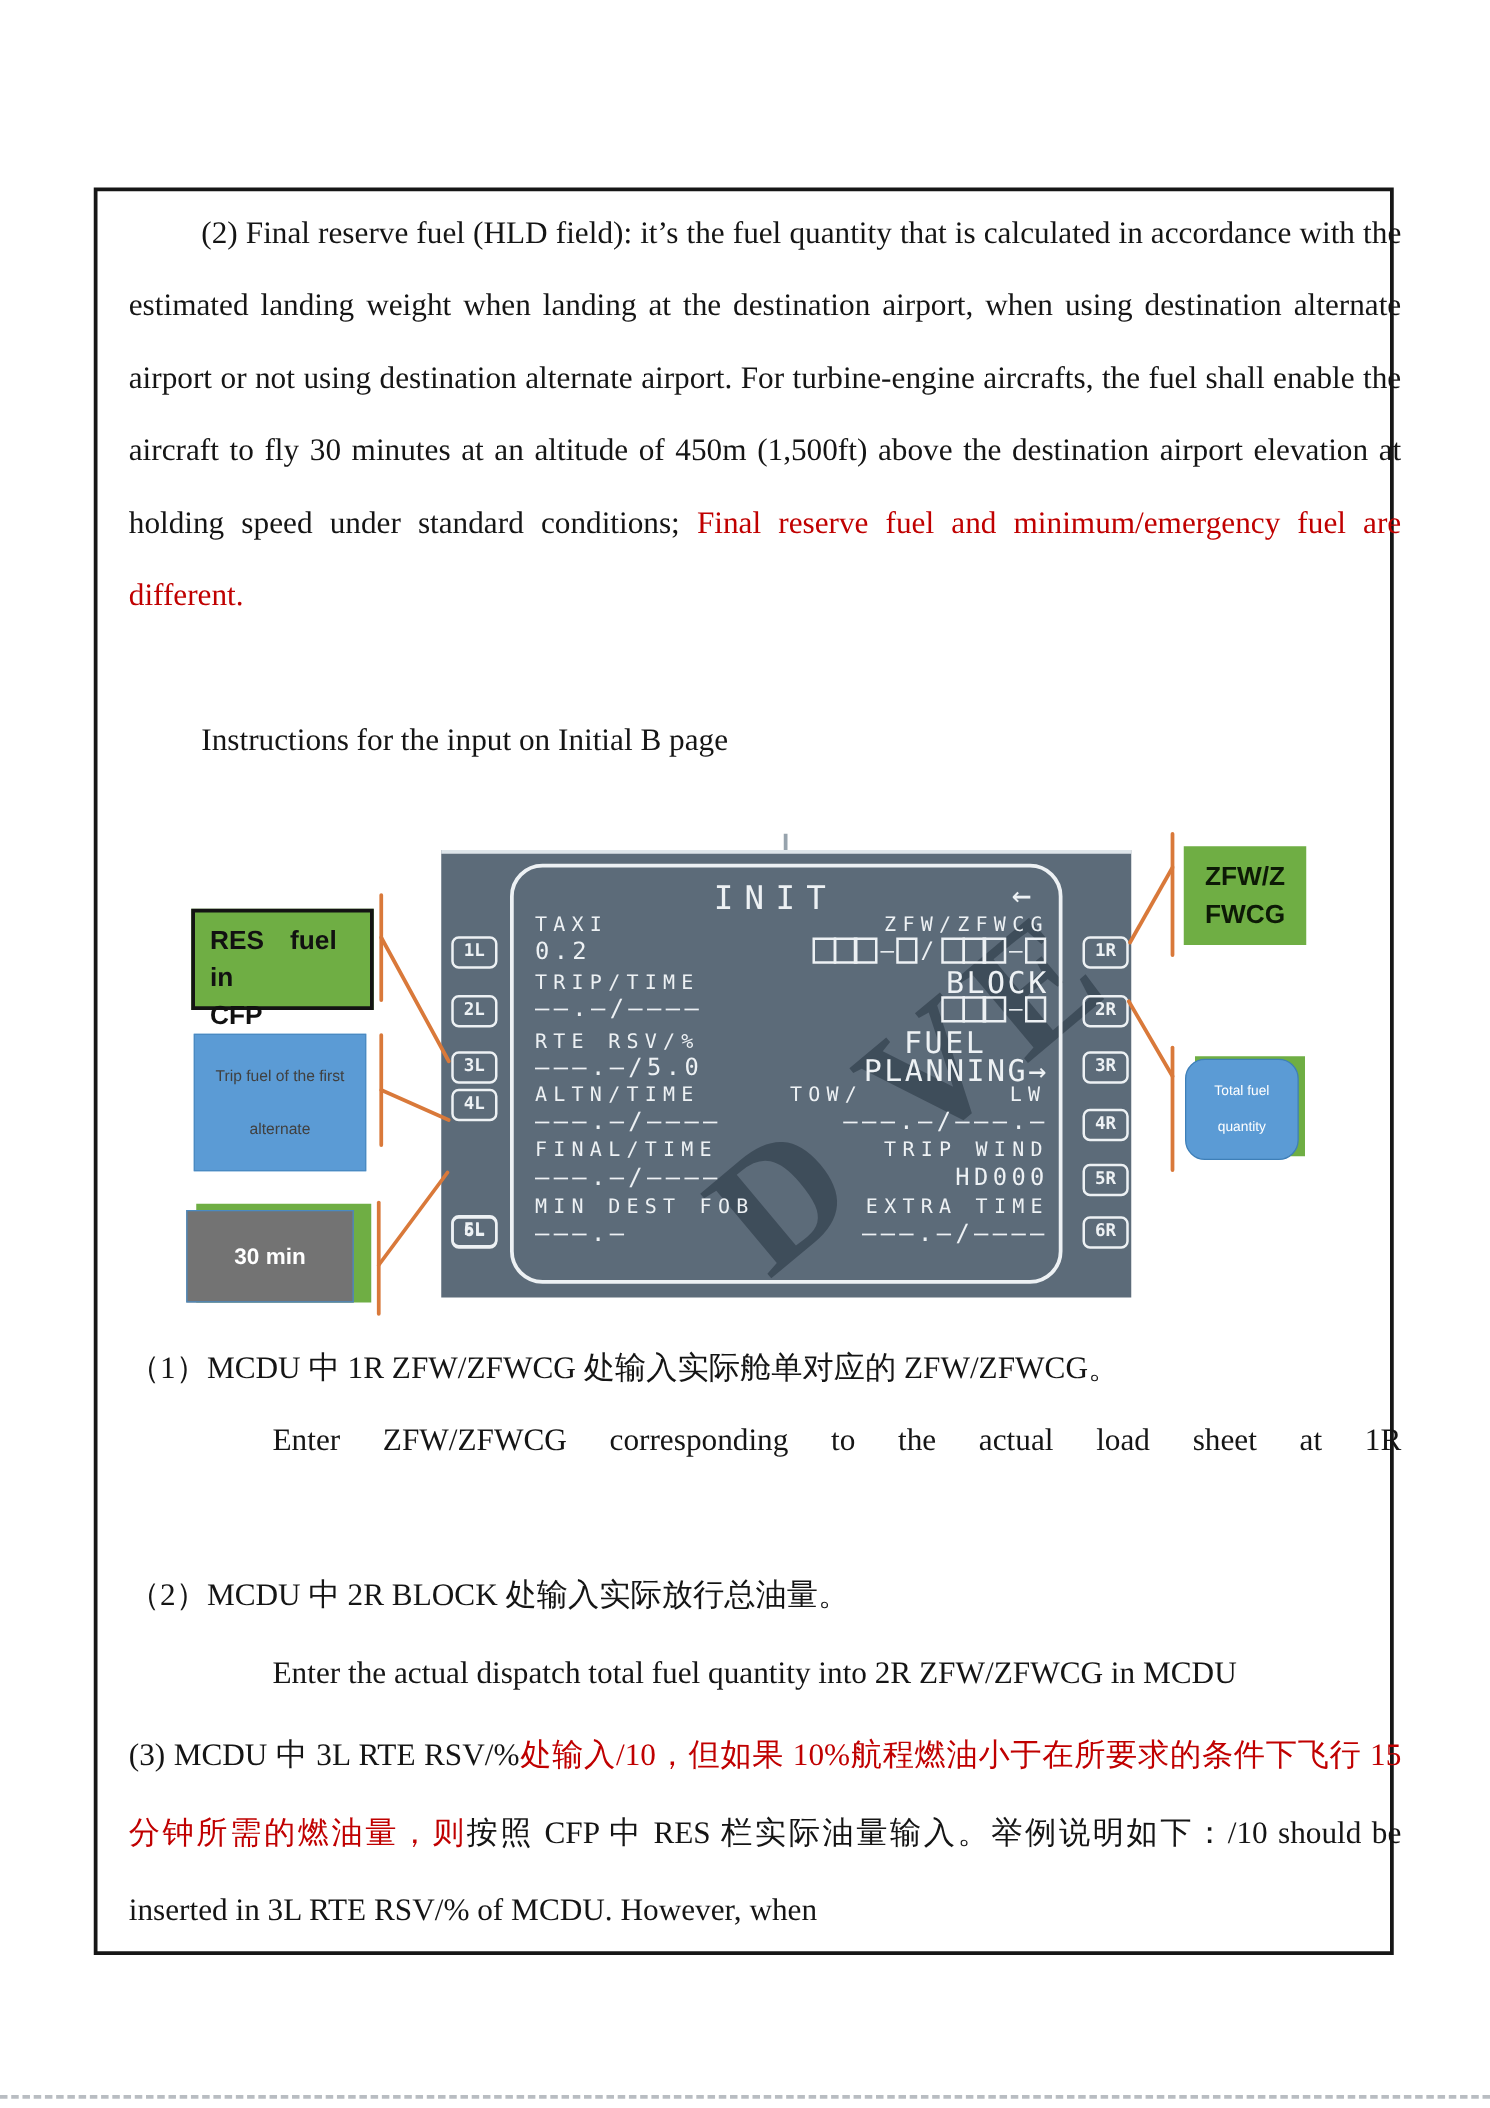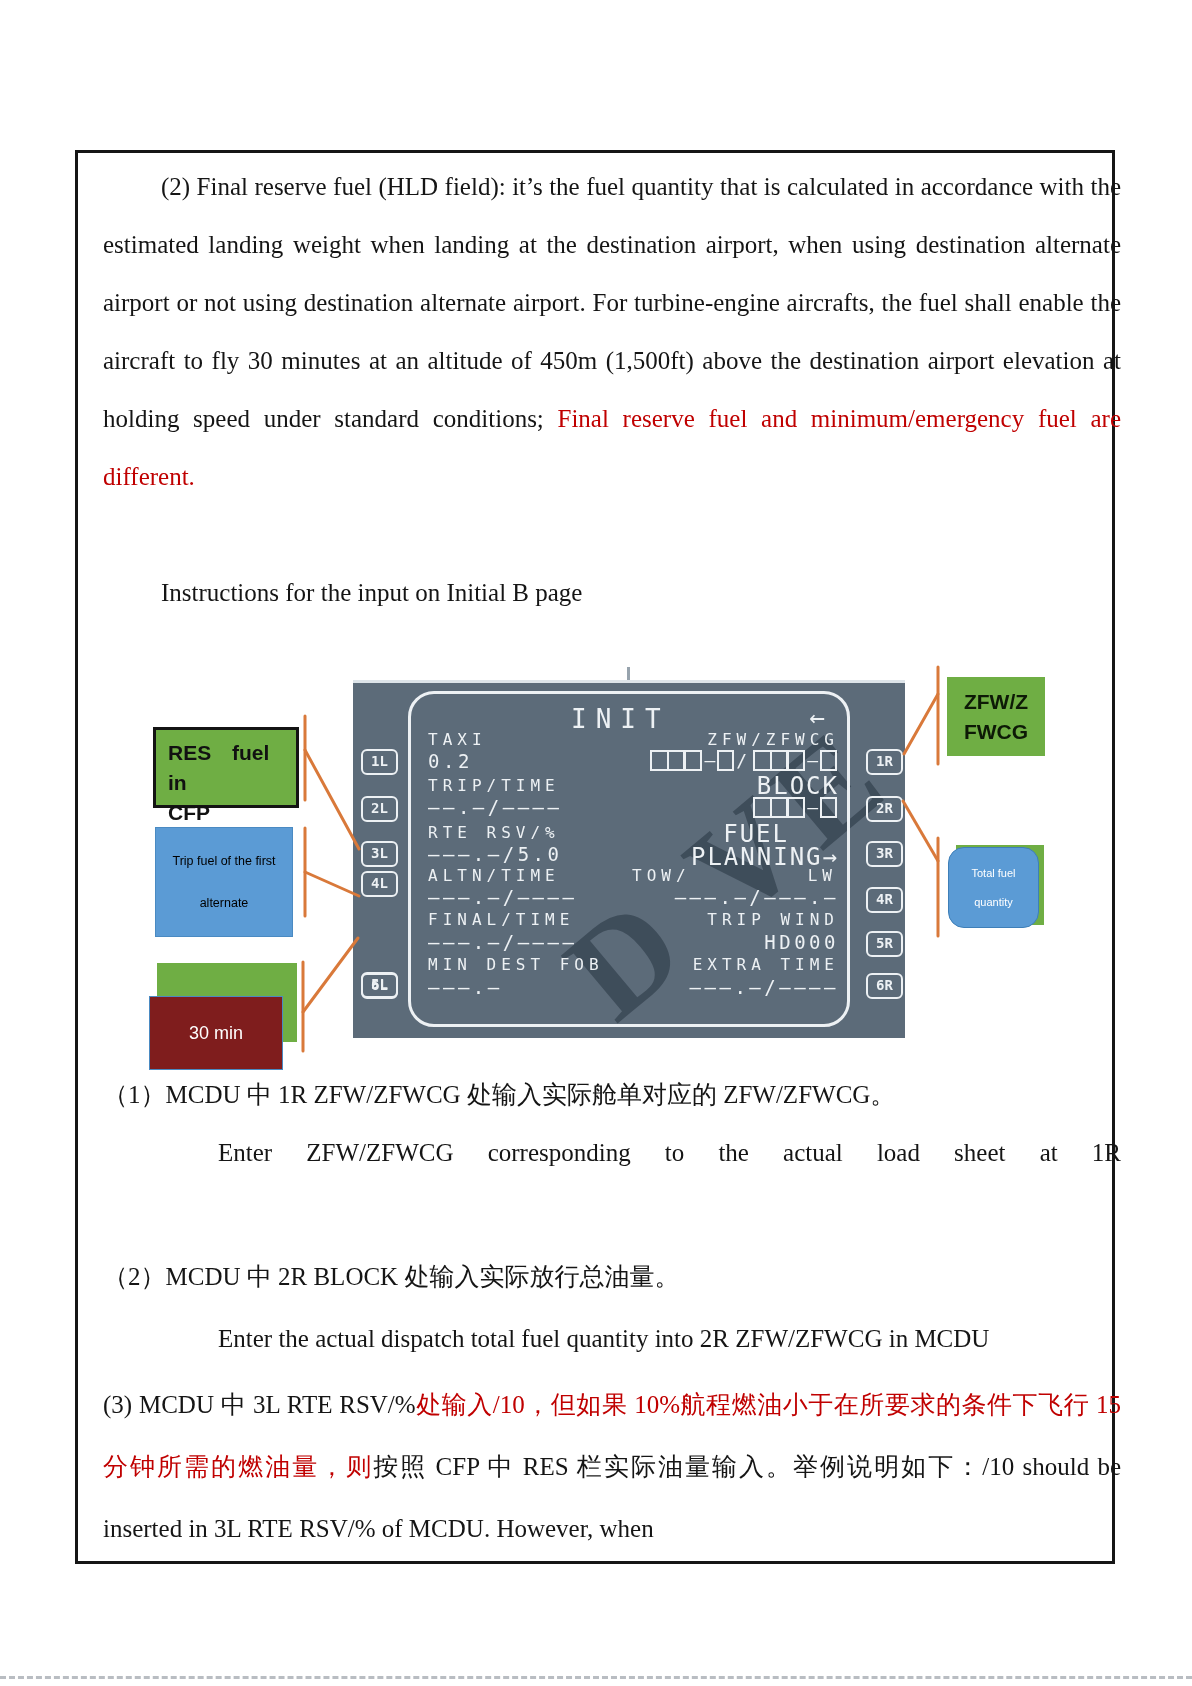--- a/index.html
+++ b/index.html
@@ -46,25 +46,25 @@
   .cell.lone{width:17px;}
   .bsep{font-size:18px;margin:0 2px;color:#edf1f4;}
   .boxrow{display:flex;align-items:center;}
   .towlw{display:flex;justify-content:space-between;width:205px;}
   
   .callout{position:absolute;box-sizing:border-box;font-family:"Liberation Sans",sans-serif;}
   .res{left:153px;top:727px;width:146px;height:81px;background:#6fae44;border:3px solid #141414;
        color:#111;font-size:21px;font-weight:bold;padding:8px 12px;line-height:30px;}
   .res .l1{word-spacing:15px;}
   .tripfuel{left:155px;top:827px;width:138px;height:110px;background:#5b9bd5;border:1px solid #4a8ac2;
-            color:#000000;font-size:12.5px;text-align:center;display:flex;flex-direction:column;
+            color:#404040;font-size:12.5px;text-align:center;display:flex;flex-direction:column;
             justify-content:space-around;padding:12px 4px;}
   .min30-back{left:157px;top:963px;width:140px;height:79px;background:#6fae44;}
-  .min30{left:149px;top:996px;width:134px;height:74px;background:#7f1d1d;border:1px solid #4a8ac2;
-         color:#fff;font-size:18px;display:flex;align-items:center;justify-content:center;}
+  .min30{left:149px;top:968px;width:134px;height:74px;background:#737373;border:1px solid #4a8ac2;
+         color:#fff;font-size:18px;display:flex;align-items:center;justify-content:center;font-weight:bold;}
   .zfwbox{left:947px;top:677px;width:98px;height:79px;background:#6fae44;color:#0d1a06;
           font-size:21px;font-weight:bold;text-align:center;display:flex;flex-direction:column;
           justify-content:center;line-height:30px;}
   .total-back{left:956px;top:845px;width:88px;height:80px;background:#6fae44;}
   .total{left:948px;top:847px;width:91px;height:81px;background:#5b9bd5;border:1px solid #3e7fb8;
          border-radius:16px;color:#fff;font-size:11px;text-align:center;display:flex;
          flex-direction:column;justify-content:space-around;padding:10px 2px;}
 </style>
 </head>
 <body>

